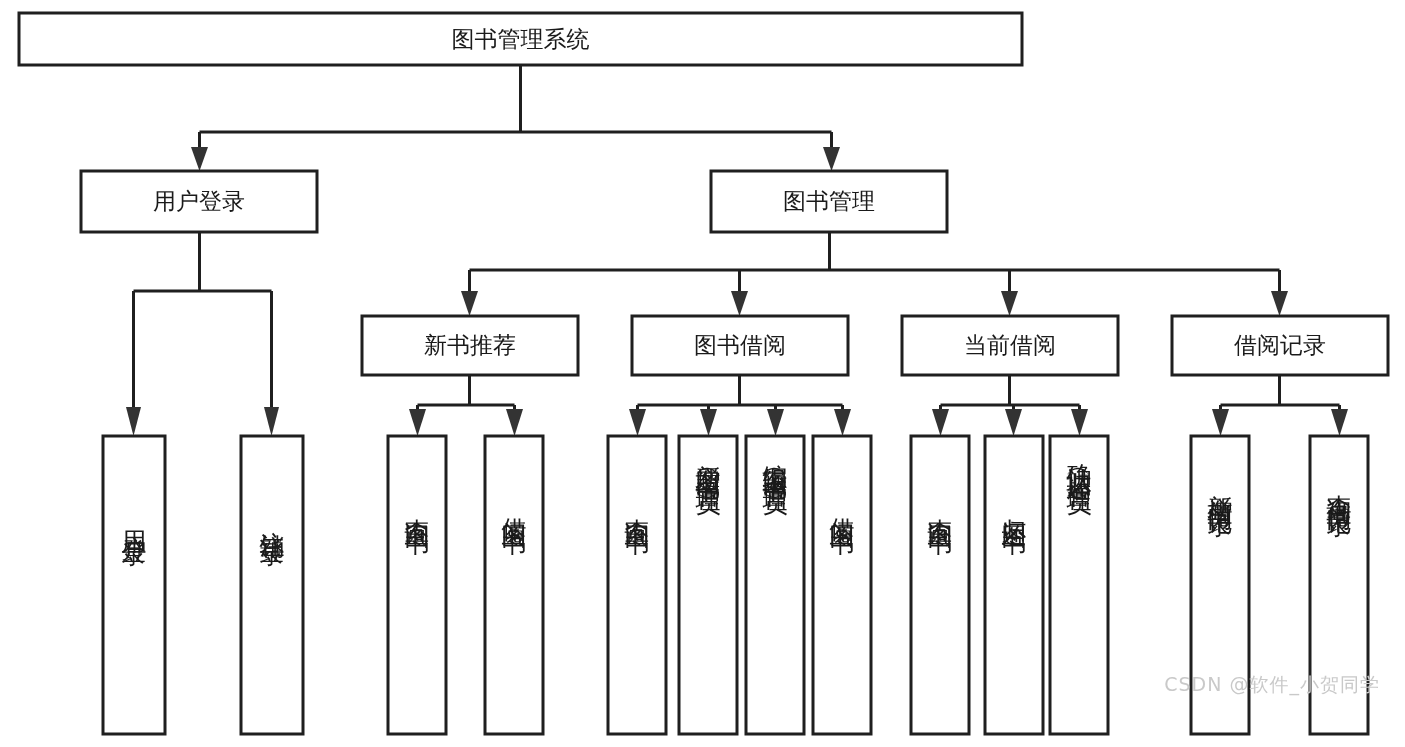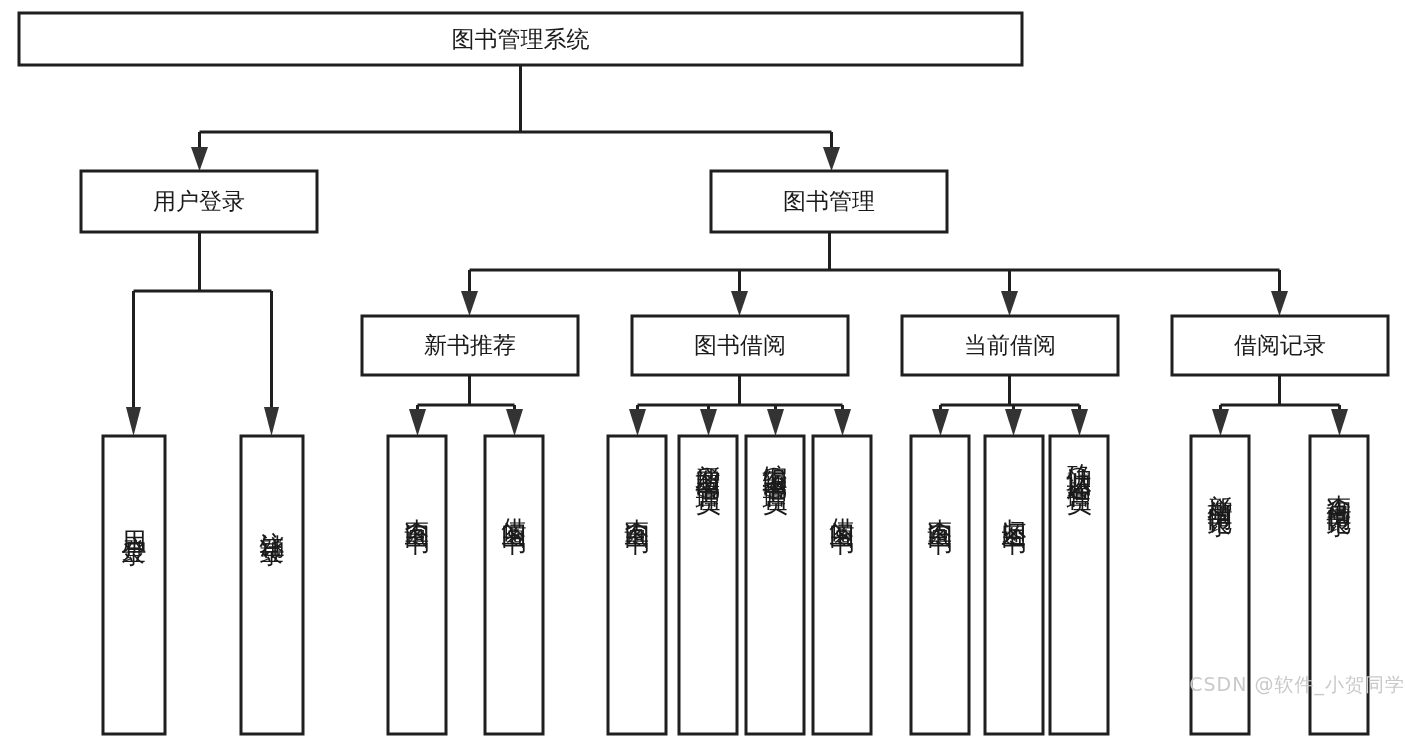--- a/index.html
+++ b/index.html
@@ -61,21 +61,21 @@
     text-orientation: upright;
     font-family: "DejaVu Sans", "Liberation Sans", sans-serif;
     font-size: 25px;
     line-height: 1;
     letter-spacing: 4px;
     color: #1a1a1a;
     white-space: nowrap;
   }
   .watermark {
     position: absolute;
-    right: 0;
+    right: 25px;
     bottom: 6px;
     font-family: "DejaVu Sans", "Liberation Sans", sans-serif;
     font-size: 19px;
     color: #c9c9c9;
     letter-spacing: 1px;
     white-space: nowrap;
     user-select: none;
   }
 </style>
 </head>

